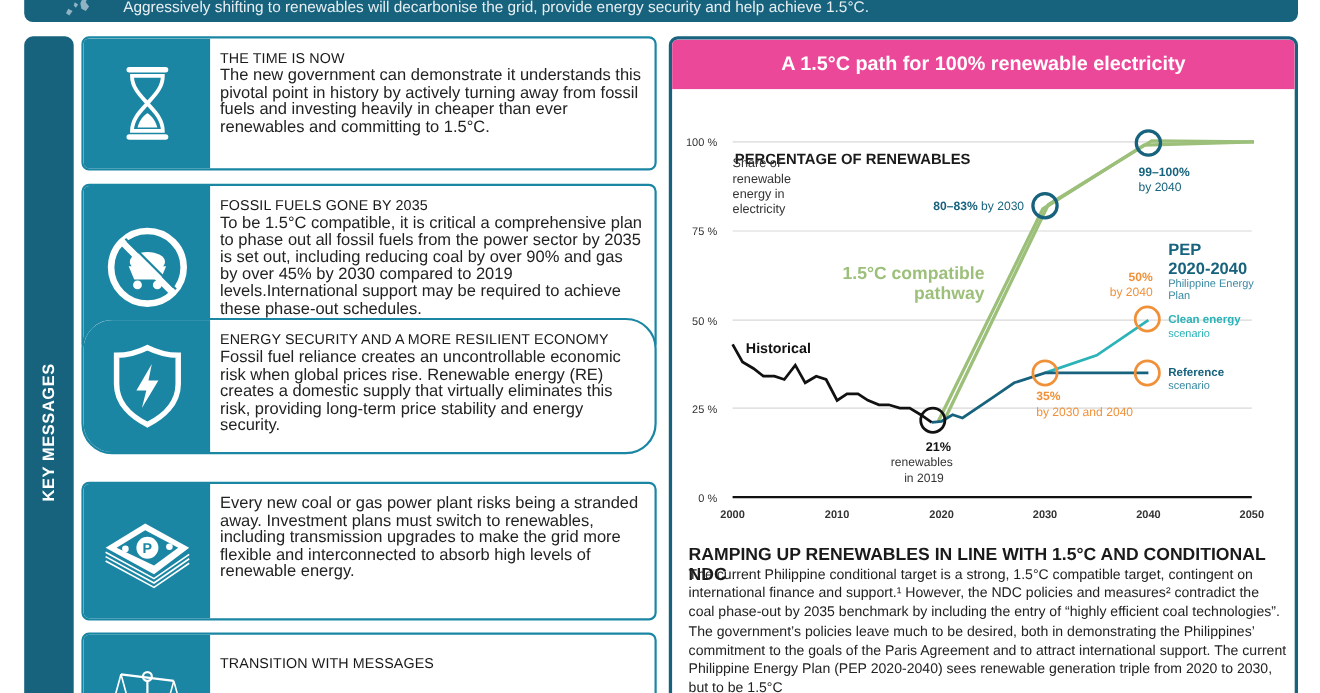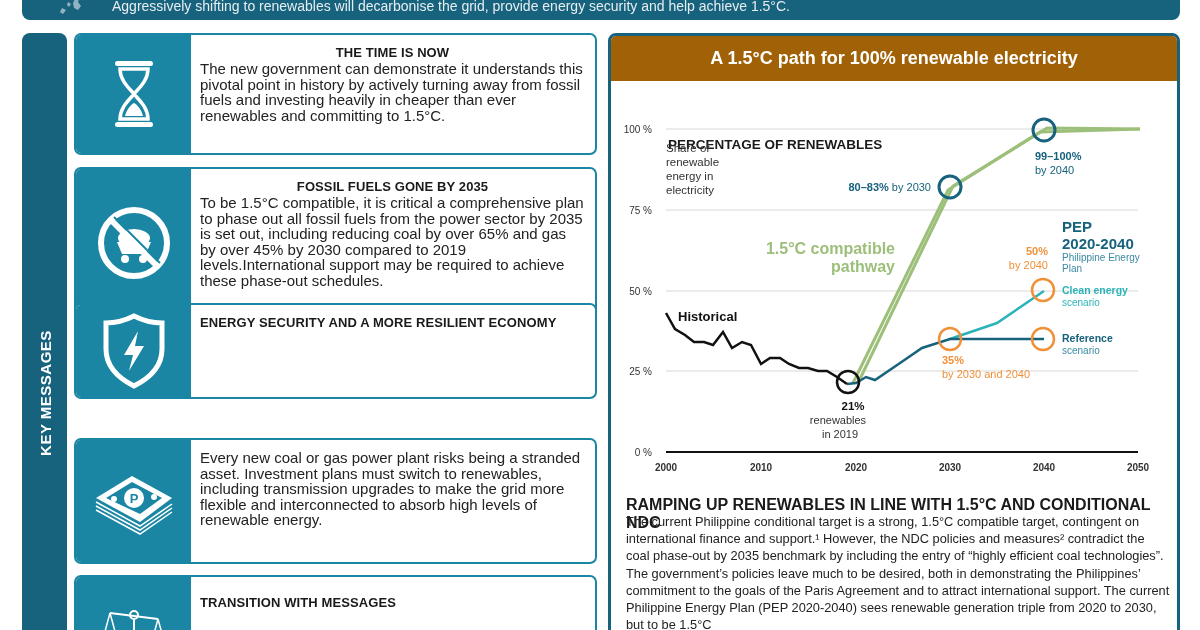--- a/index.html
+++ b/index.html
@@ -4,24 +4,24 @@
 <style>
   * { box-sizing: border-box; margin: 0; padding: 0; }
   html, body { width: 1200px; height: 630px; overflow: hidden; background: #ffffff; font-family: "Liberation Sans", "DejaVu Sans", sans-serif; color: #1a1a1a; }
   .banner { position: absolute; left: 22px; top: -20px; width: 1158px; height: 40px; background: #17627d; border-radius: 0 0 8px 8px; color: #e6eef2; font-size: 14px; display: flex; align-items: flex-end; padding: 0 0 6px 90px; }
   .banner .map-icon { position: absolute; left: 30px; bottom: 4px; width: 40px; height: 24px; }
   .key-tab { position: absolute; left: 22px; top: 33px; width: 45px; height: 610px; background: #17627d; border-radius: 8px; }
   .key-tab span { position: absolute; left: 50%; top: 360px; transform: translate(-50%, -50%) rotate(-90deg); color: #fff; font-weight: bold; font-size: 15px; letter-spacing: 0.5px; white-space: nowrap; }
   .card { position: absolute; left: 74px; width: 523px; border: 2px solid #1a86a3; border-radius: 7px; background: #fff; overflow: hidden; display: flex; }
   .card .icon-col { width: 115px; background: #1a86a3; display: flex; align-items: center; justify-content: center; flex-shrink: 0; }
   .card .text-col { padding: 10px 10px 0 9px; }
-  .card h3 { font-size: 13px; font-weight: bold; margin-bottom: 1px; letter-spacing: 0.1px; text-align: center; }
+  .card h3 { font-size: 13px; font-weight: normal; margin-bottom: 1px; letter-spacing: 0.1px; }
   .card p { font-size: 15px; line-height: 15.5px; color: #222; }
   .right-panel { position: absolute; left: 608px; top: 33px; width: 572px; height: 620px; border: 3px solid #17627d; border-radius: 8px; background: #fff; overflow: hidden; }
-  .right-head { height: 45px; background: #a16207; color: #fff; font-weight: bold; font-size: 18px; display: flex; align-items: center; justify-content: center; }
+  .right-head { height: 45px; background: #ec4899; color: #fff; font-weight: bold; font-size: 18px; display: flex; align-items: center; justify-content: center; }
   .chart-title { position: absolute; left: 57px; top: 70px; font-weight: bold; font-size: 13.5px; margin-top: 31px; }
   .chart-svg { position: absolute; left: 0; top: 0; }
   .ramp-head { position: absolute; left: 15px; top: 460px; font-weight: bold; font-size: 16px; }
   .ramp-body { position: absolute; left: 15px; top: 477px; width: 545px; font-size: 12.8px; line-height: 17.2px; color: #222; }
 </style>
 </head>
 <body>
 
 <div class="banner">
   <svg class="map-icon" viewBox="0 0 40 24">
@@ -56,54 +56,55 @@
       <ellipse cx="39" cy="34" rx="16" ry="9" fill="#fff"></ellipse>
       <path d="M22 38 H56 L51 50 H27Z" fill="#fff"></path>
       <circle cx="30" cy="55" r="4" fill="#fff"></circle>
       <circle cx="48" cy="55" r="4" fill="#fff"></circle>
       <line x1="16" y1="16" x2="62" y2="62" stroke="#fff" stroke-width="6"></line>
       <line x1="16" y1="16" x2="62" y2="62" stroke="#1a86a3" stroke-width="2" transform="translate(3,-3)"></line>
     </svg>
   </div>
   <div class="text-col">
     <h3>FOSSIL FUELS GONE BY 2035</h3>
-    <p>To be 1.5°C compatible, it is critical a comprehensive plan to phase out all fossil fuels from the power sector by 2035 is set out, including reducing coal by over 65% and gas by over 45% by 2030 compared to 2019 levels.International support may be required to achieve these phase-out schedules.</p>
-  </div>
-</div>
-
-<div class="card" style="top:303px;height:96px;">
+    <p>To be 1.5°C compatible, it is critical a comprehensive plan to phase out all fossil fuels from the power sector by 2035 is set out, including reducing coal by over 90% and gas by over 45% by 2030 compared to 2019 levels.International support may be required to achieve these phase-out schedules.</p>
+  </div>
+</div>
+
+<div class="card" style="top:289px;height:124px;border-radius:28px;">
   <div class="icon-col">
     <svg width="64" height="76" viewBox="0 0 64 76">
       <path d="M32 3 C22 8 12 10 4 10 V36 C4 54 18 66 32 73 C46 66 60 54 60 36 V10 C52 10 42 8 32 3Z" fill="none" stroke="#fff" stroke-width="5"></path>
       <path d="M36 18 L22 42 H31 L27 58 L42 33 H33Z" fill="#fff"></path>
     </svg>
   </div>
   <div class="text-col">
     <h3>ENERGY SECURITY AND A MORE RESILIENT ECONOMY</h3>
+    <p>Fossil fuel reliance creates an uncontrollable economic risk when global prices rise. Renewable energy (RE) creates a domestic supply that virtually eliminates this risk, providing long-term price stability and energy security.</p>
   </div>
 </div>
 
 <div class="card" style="top:438px;height:126px;">
   <div class="icon-col">
     <svg width="84" height="70" viewBox="0 0 84 70">
       <g fill="none" stroke="#fff" stroke-width="1.5">
         <path d="M4 40 L48 64 L80 42"></path>
           <path d="M4 44 L48 68 L80 46"></path>
           <path d="M4 36 L48 60 L80 38"></path>
       </g>
       <path d="M4 32 L40 10 L80 32 L48 56Z" fill="#fff"></path>
       <path d="M14 32 L40 16 L70 32 L48 48Z" fill="#1a86a3"></path>
       <circle cx="42" cy="32" r="10" fill="#fff"></circle>
       <text x="42" y="37" font-size="13" font-weight="bold" text-anchor="middle" fill="#1a86a3" font-family="Liberation Sans, sans-serif">P</text>
       <circle cx="22" cy="33" r="3" fill="#fff"></circle>
         <circle cx="62" cy="31" r="3" fill="#fff"></circle>
     </svg>
   </div>
   <div class="text-col">
-    <p>Every new coal or gas power plant risks being a stranded asset. Investment plans must switch to renewables, including transmission upgrades to make the grid more flexible and interconnected to absorb high levels of renewable energy.</p>
+    <p>Every new coal or gas power plant risks being a stranded away. Investment plans must switch to renewables, including transmission upgrades to make the grid more flexible and interconnected to absorb high levels of renewable energy.</p>
   </div>
 </div>
 
 <div class="card" style="top:575px;height:80px;">
   <div class="icon-col" style="align-items:flex-start;padding-top:30px;">
     <svg width="60" height="40" viewBox="0 0 60 40">
       <circle cx="30" cy="8" r="4" fill="none" stroke="#fff" stroke-width="2"></circle>
       <line x1="6" y1="6" x2="54" y2="12" stroke="#fff" stroke-width="2"></line>
       <line x1="30" y1="12" x2="30" y2="40" stroke="#fff" stroke-width="2"></line>
       <path d="M6 6 L0 28 M6 6 L12 28" stroke="#fff" stroke-width="1.5" fill="none"></path>

